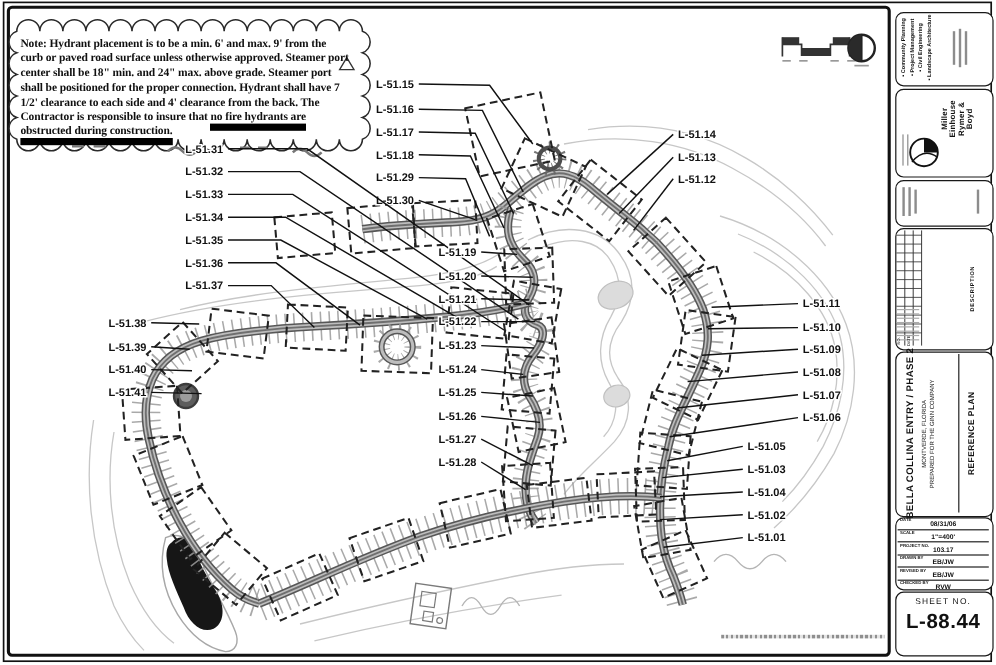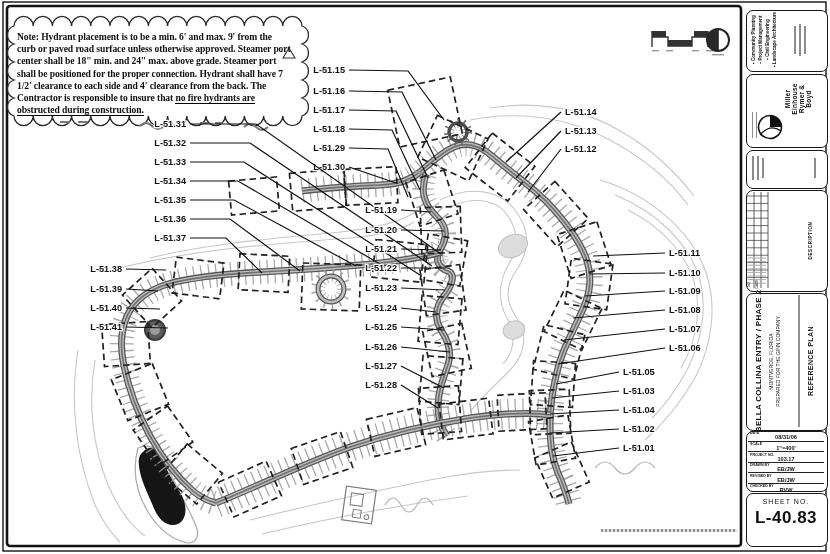--- a/index.html
+++ b/index.html
@@ -7,21 +7,21 @@
          font-family:"Liberation Sans",sans-serif;color:#111;}
   svg{position:absolute;left:0;top:0;}
   #plan-svg{z-index:1;}
   .tb-box{position:absolute;background:#fff;border:1.4px solid #181818;border-radius:7px;z-index:2;}
   #strip-svg{z-index:3;}
   .vtext{position:absolute;z-index:4;transform:rotate(-90deg);white-space:nowrap;
          display:flex;align-items:center;justify-content:center;text-align:center;}
   #note-box{position:absolute;left:17px;top:31px;width:274px;z-index:5;
             font-family:"Liberation Serif",serif;font-weight:bold;font-size:9.6px;
             line-height:1.27;color:#101010;letter-spacing:-0.1px;}
-  #note-box .ul{border-bottom:1px solid #000000;}
+  #note-box .ul{border-bottom:6px solid #000000;}
   .svc-item{font-size:4.6px;font-weight:bold;letter-spacing:0;}
   .svc-item::before{content:"\25AA\00a0";}
   .firm-line{font-size:6.6px;font-weight:bold;letter-spacing:.2px;}
   .gray-bar{position:absolute;background:#8c8c8c;z-index:4;}
   .field-row{position:relative;height:9.6px;border-top:0.8px solid #222;}
   .field-row:first-child{border-top:none;}
   .field-label{position:absolute;left:2px;top:0.4px;font-size:3.6px;font-weight:bold;color:#222;}
   .field-value{text-align:center;font-size:5.6px;padding-top:3.4px;font-weight:bold;color:#111;}
   #fields{position:absolute;left:748px;top:431px;width:76px;z-index:4;}
   #sheetno-label{position:absolute;left:746px;top:498px;width:80px;text-align:center;
@@ -344,16 +344,16 @@
         <span class="field-label">REVISED BY</span>
         <div class="field-value">EB/JW</div>
       </div>
     <div class="field-row">
         <span class="field-label">CHECKED BY</span>
         <div class="field-value">RVW</div>
       </div>
   </div>
 
   <div id="sheetno-label">SHEET NO.</div>
-  <div id="sheetno">L-40.83</div>
+  <div id="sheetno">L-88.44</div>
 
   <div id="plot-stamp"></div>
 </div>
 
 </body></html>

